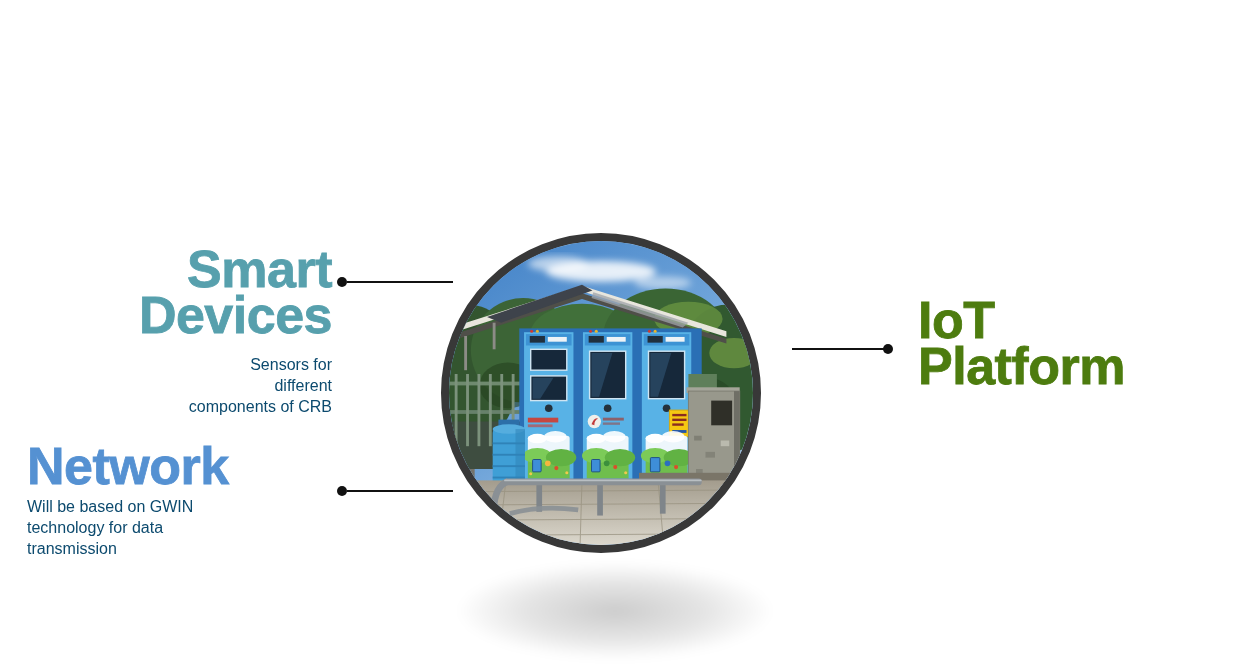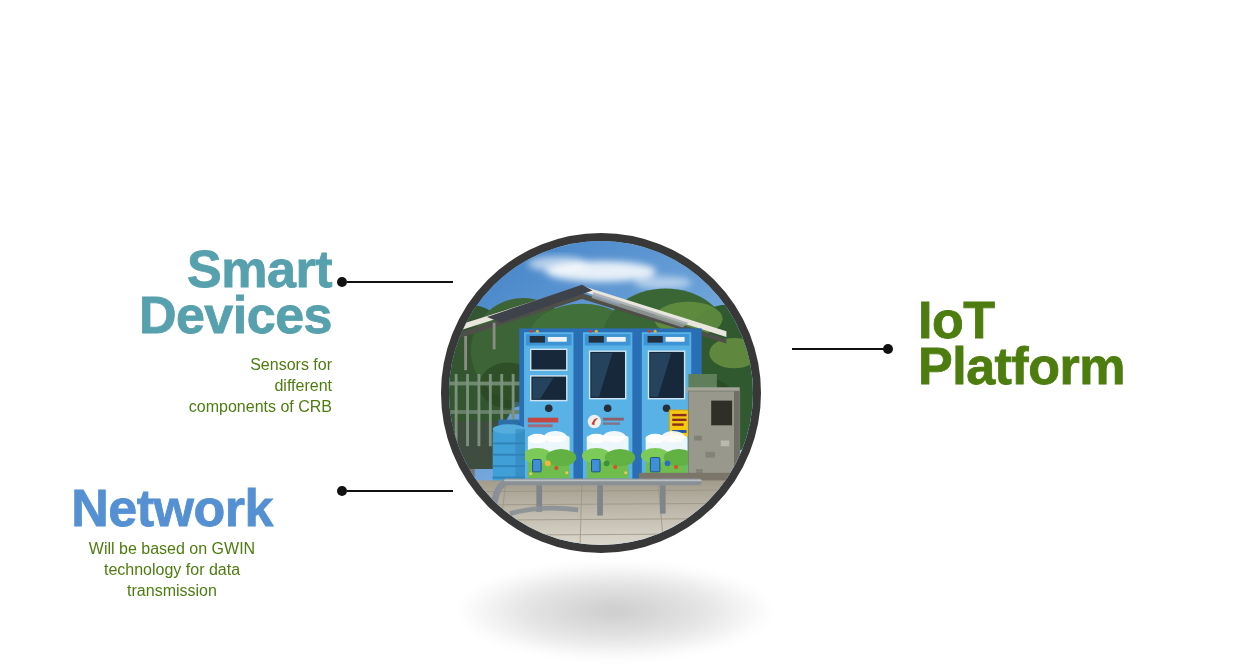--- a/index.html
+++ b/index.html
@@ -18,26 +18,26 @@
     -webkit-text-stroke:2.2px #050505;
   }
   
   .callout { position:absolute; }
   .callout h2 {
     font-size:52px; line-height:46px; font-weight:bold;
     letter-spacing:-0.5px;
     -webkit-text-stroke:0.8px currentColor;
   }
   .callout p {
-    font-size:16px; line-height:21px; color:#4d7c0f;
+    font-size:16px; line-height:21px; color:#0c4a6e;
     white-space:pre-line;
   }
   .co-smart   { left:40px;  top:246px; width:292px; text-align:right; }
   .co-smart p { margin-top:16px; }
-  .co-network   { left:27px; top:443px; width:290px; text-align:center;margin-top:42px; }
+  .co-network   { left:27px; top:443px; width:290px; text-align:left; }
   .co-network p { margin-top:7px; }
   .co-iot   { left:918px; top:297px; width:250px; text-align:left; }
   .co-iot p { margin-top:10px; }
   
   .connector { position:absolute; height:2px; background:#111; }
   .dot { position:absolute; width:10px; height:10px; border-radius:50%; background:#111; }
   .line-smart   { left:347px; top:281px; width:106px; }
   .dot-smart    { left:337px; top:277px; }
   .line-network { left:347px; top:490px; width:106px; }
   .dot-network  { left:337px; top:486px; }

